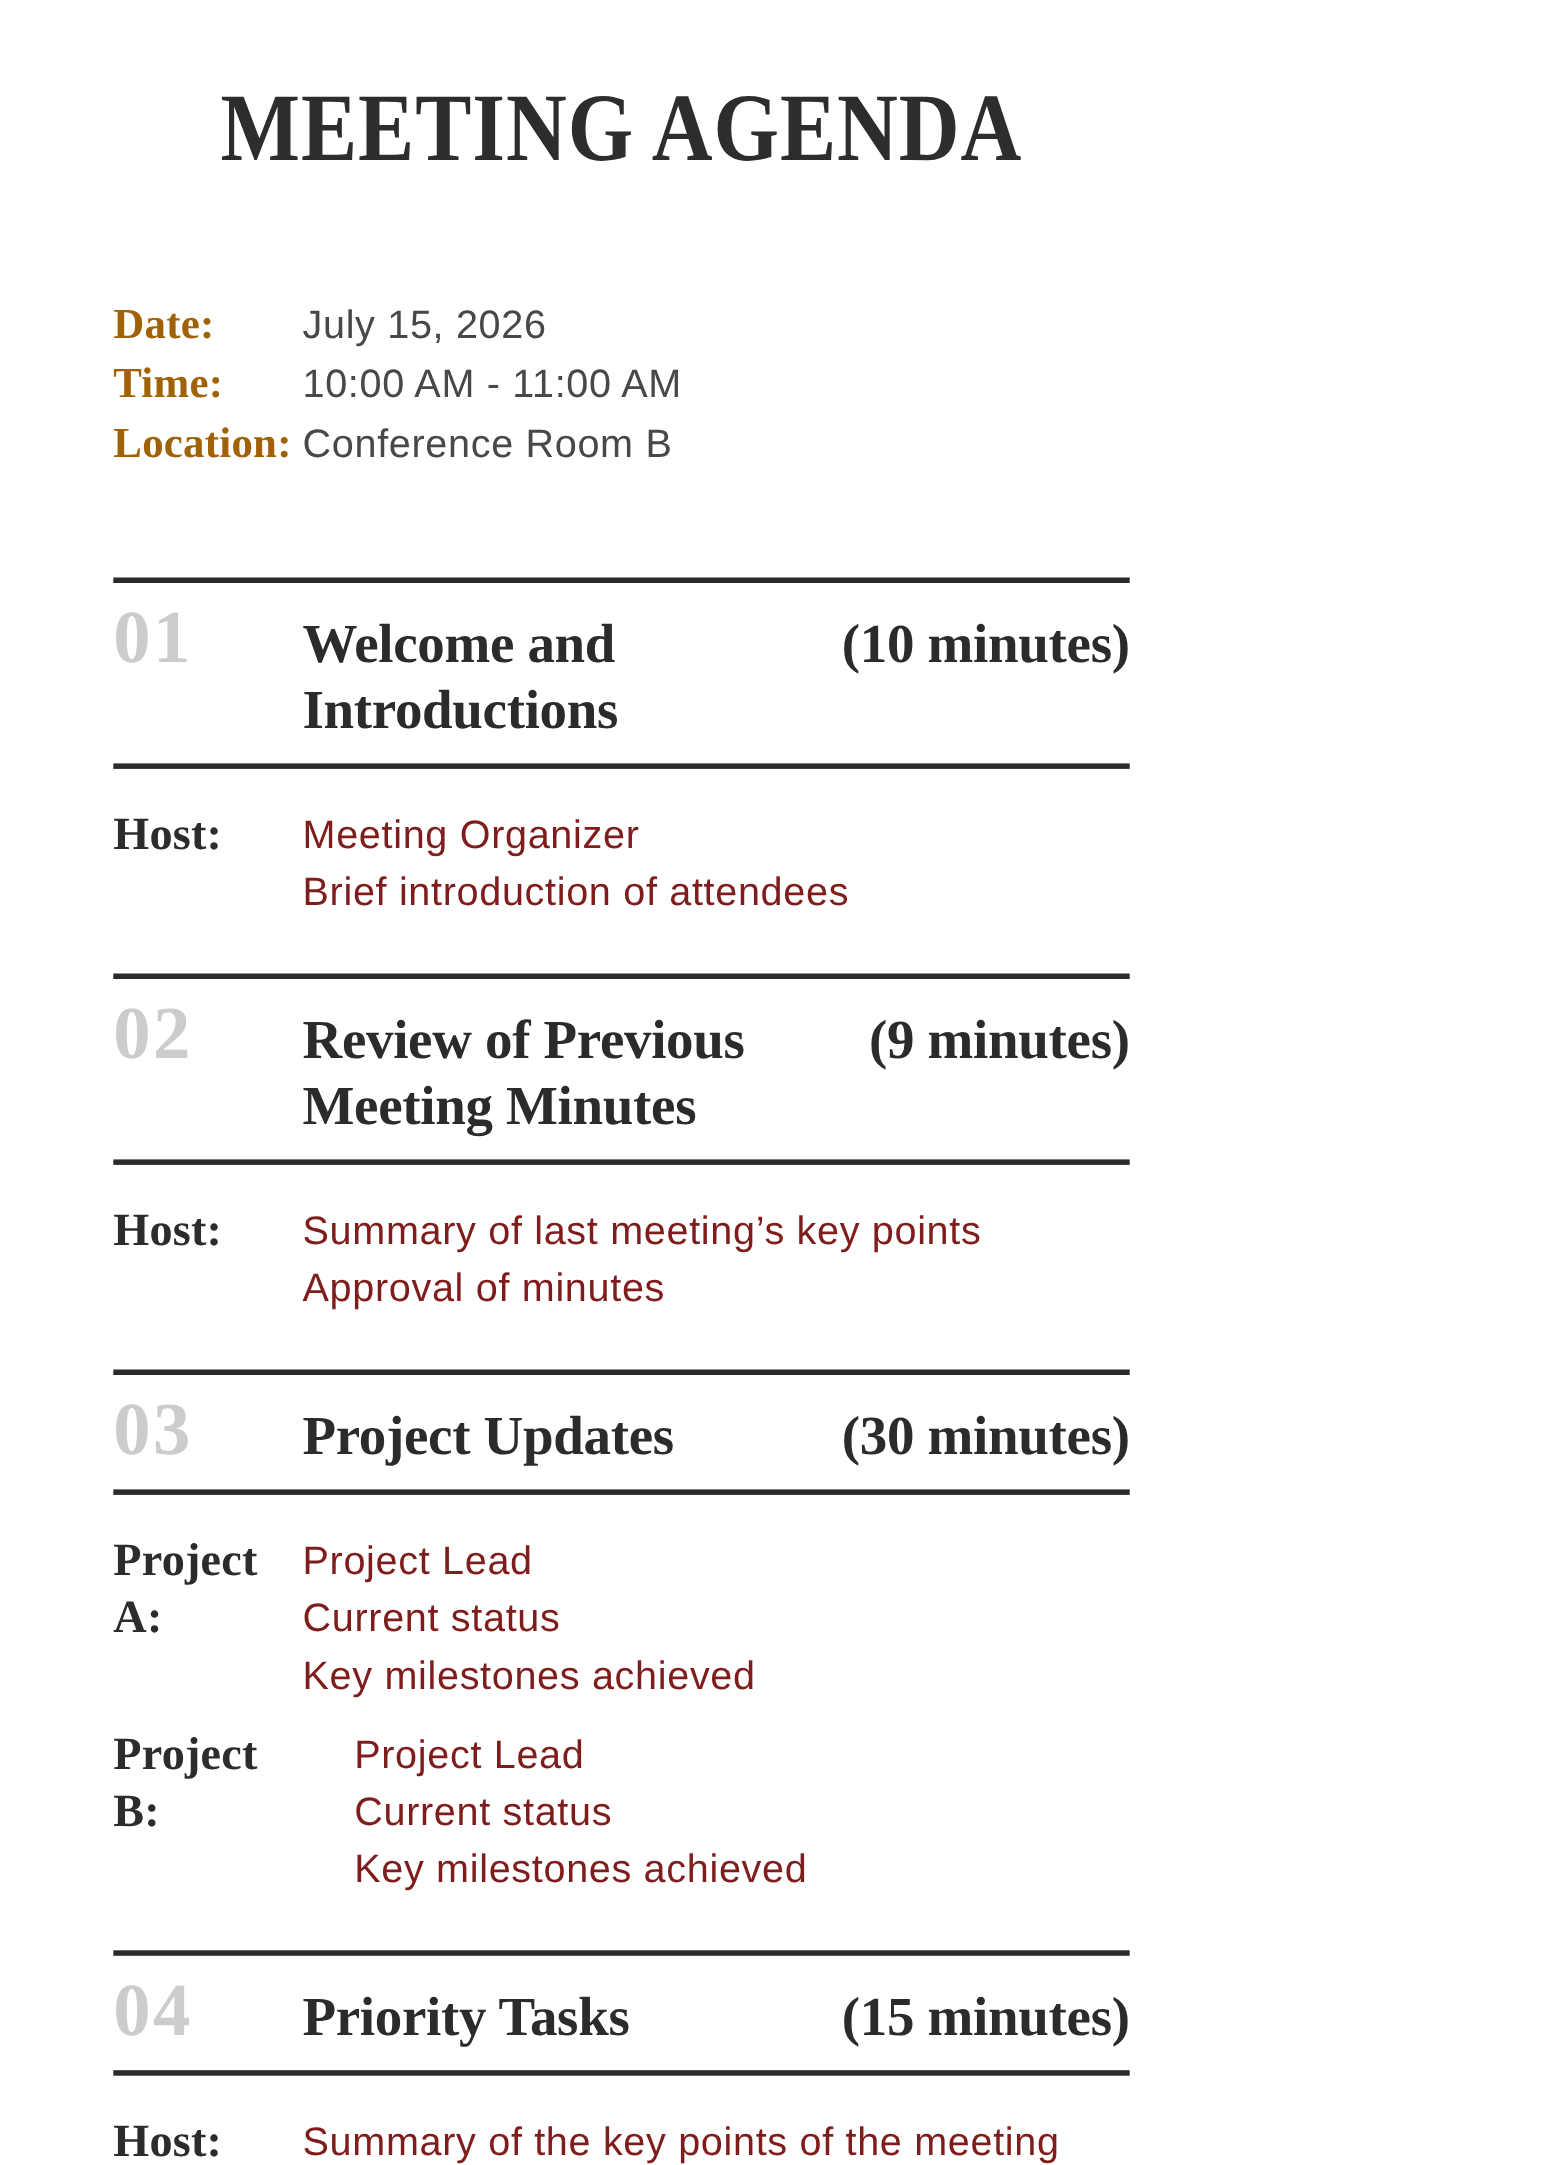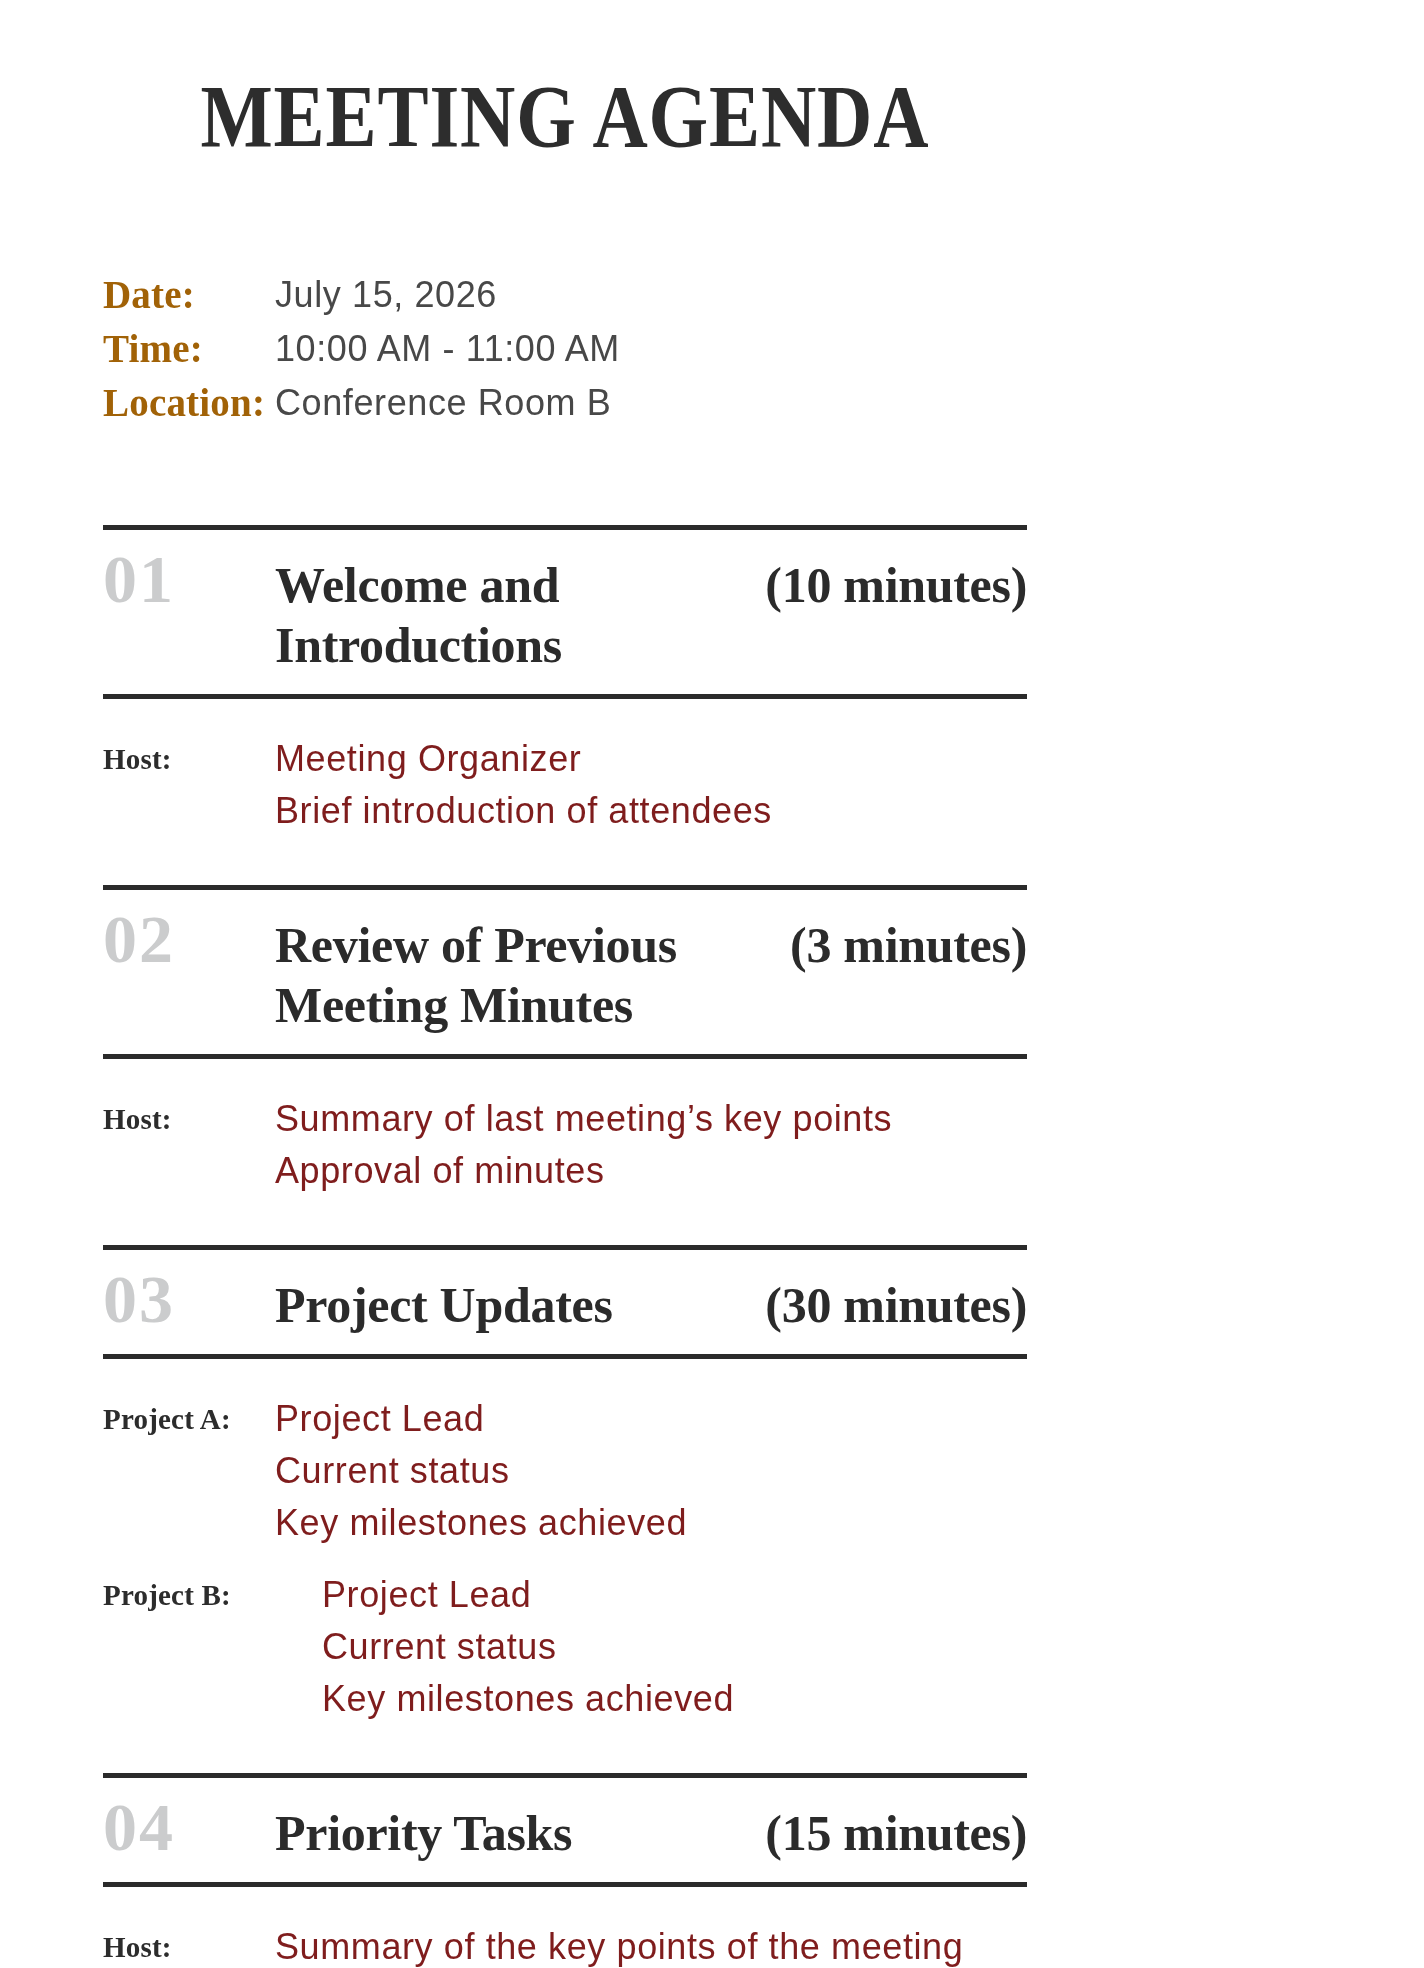--- a/index.html
+++ b/index.html
@@ -93,21 +93,21 @@
   }
   .section-body { margin: 34px 0 48px; }
   .group {
     display: grid;
     grid-template-columns: 172px 1fr;
   }
   .group + .group { margin-top: 20px; gap: 47px; }
   .group-label {
     font-family: "Liberation Serif", serif;
     font-weight: 700;
-    font-size: 29px;
+    font-size: 42px;
     color: #2c2c2c;
     line-height: 52px;
     letter-spacing: 0.2px;
   }
   .group-lines .line {
     font-size: 36px;
     font-weight: 400;
     color: #7f1d1d;
     line-height: 52px;
     letter-spacing: 0.6px;
@@ -151,21 +151,21 @@
           <div class="line">Brief introduction of attendees</div>
         </div>
       </div>
     </div>
   </div>
 
   <div class="section">
     <div class="section-header">
       <span class="section-number">02</span>
       <span class="section-title">Review of Previous Meeting Minutes</span>
-      <span class="section-duration">(3 minutes)</span>
+      <span class="section-duration">(9 minutes)</span>
     </div>
     <div class="section-body">
       <div class="group">
         <span class="group-label">Host:</span>
         <div class="group-lines">
           <div class="line">Summary of last meeting’s key points</div>
           <div class="line">Approval of minutes</div>
         </div>
       </div>
     </div>

